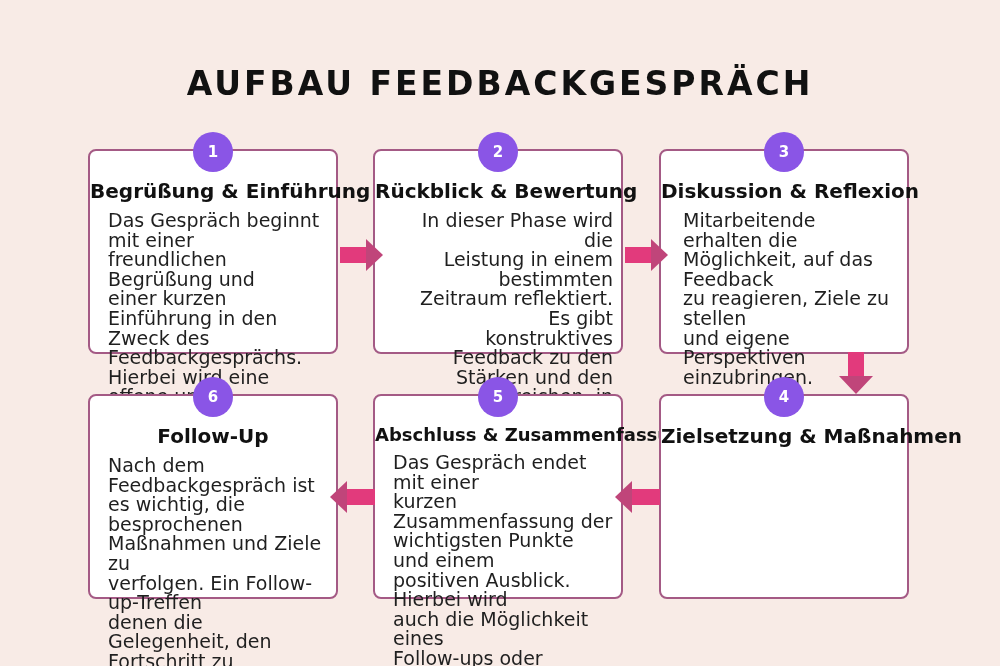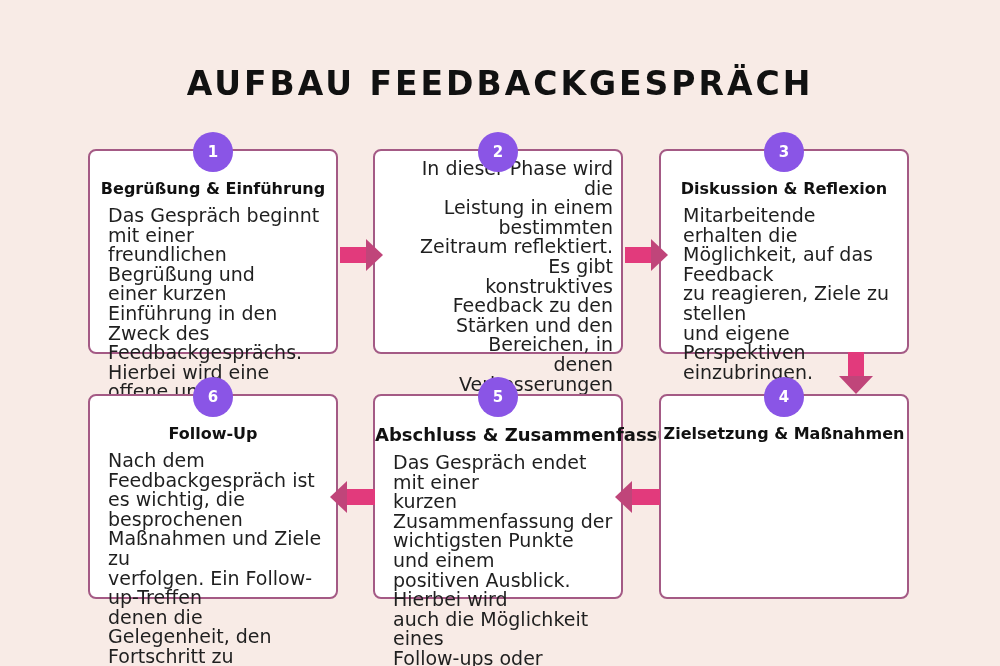--- a/index.html
+++ b/index.html
@@ -24,21 +24,21 @@
   }
   .badge {
     position: absolute; top: -19px; left: 50%; transform: translateX(-50%);
     width: 40px; height: 40px; border-radius: 50%;
     background: #8a55e6; color: #fff;
     font-weight: bold; font-size: 15px;
     display: flex; align-items: center; justify-content: center;
   }
   .card-title {
     margin-top: 28px; text-align: center; font-weight: bold;
-    font-size: 16px; white-space: nowrap; color: #111;
+    font-size: 20px; white-space: nowrap; color: #111;
   }
   .card-body {
     margin: 8px 0 0 18px; padding-right: 8px;
     font-size: 19px; line-height: 19.6px; color: #1f1f1f;
     white-space: pre-line;
   }
   .arrow { position: absolute; }
 </style>
 </head>
 <body>
@@ -52,20 +52,21 @@
 freundlichen Begrüßung und
 einer kurzen Einführung in den
 Zweck des Feedbackgesprächs.
 Hierbei wird eine offene und
 positive Atmosphäre
 geschaffen.</div>
 </div>
 
 <div class="card" style="left:373px; top:149px; height:205px;">
   <div class="badge">2</div>
+  <div class="card-title">Rückblick &amp; Bewertung</div>
   <div class="card-body" style="margin-left:22px;text-align:right;">In dieser Phase wird die
 Leistung in einem bestimmten
 Zeitraum reflektiert. Es gibt
 konstruktives Feedback zu den
 Stärken und den Bereichen, in
 denen Verbesserungen möglich
 sind.</div>
 </div>
 
 <div class="card" style="left:659px; top:149px; height:205px;">

